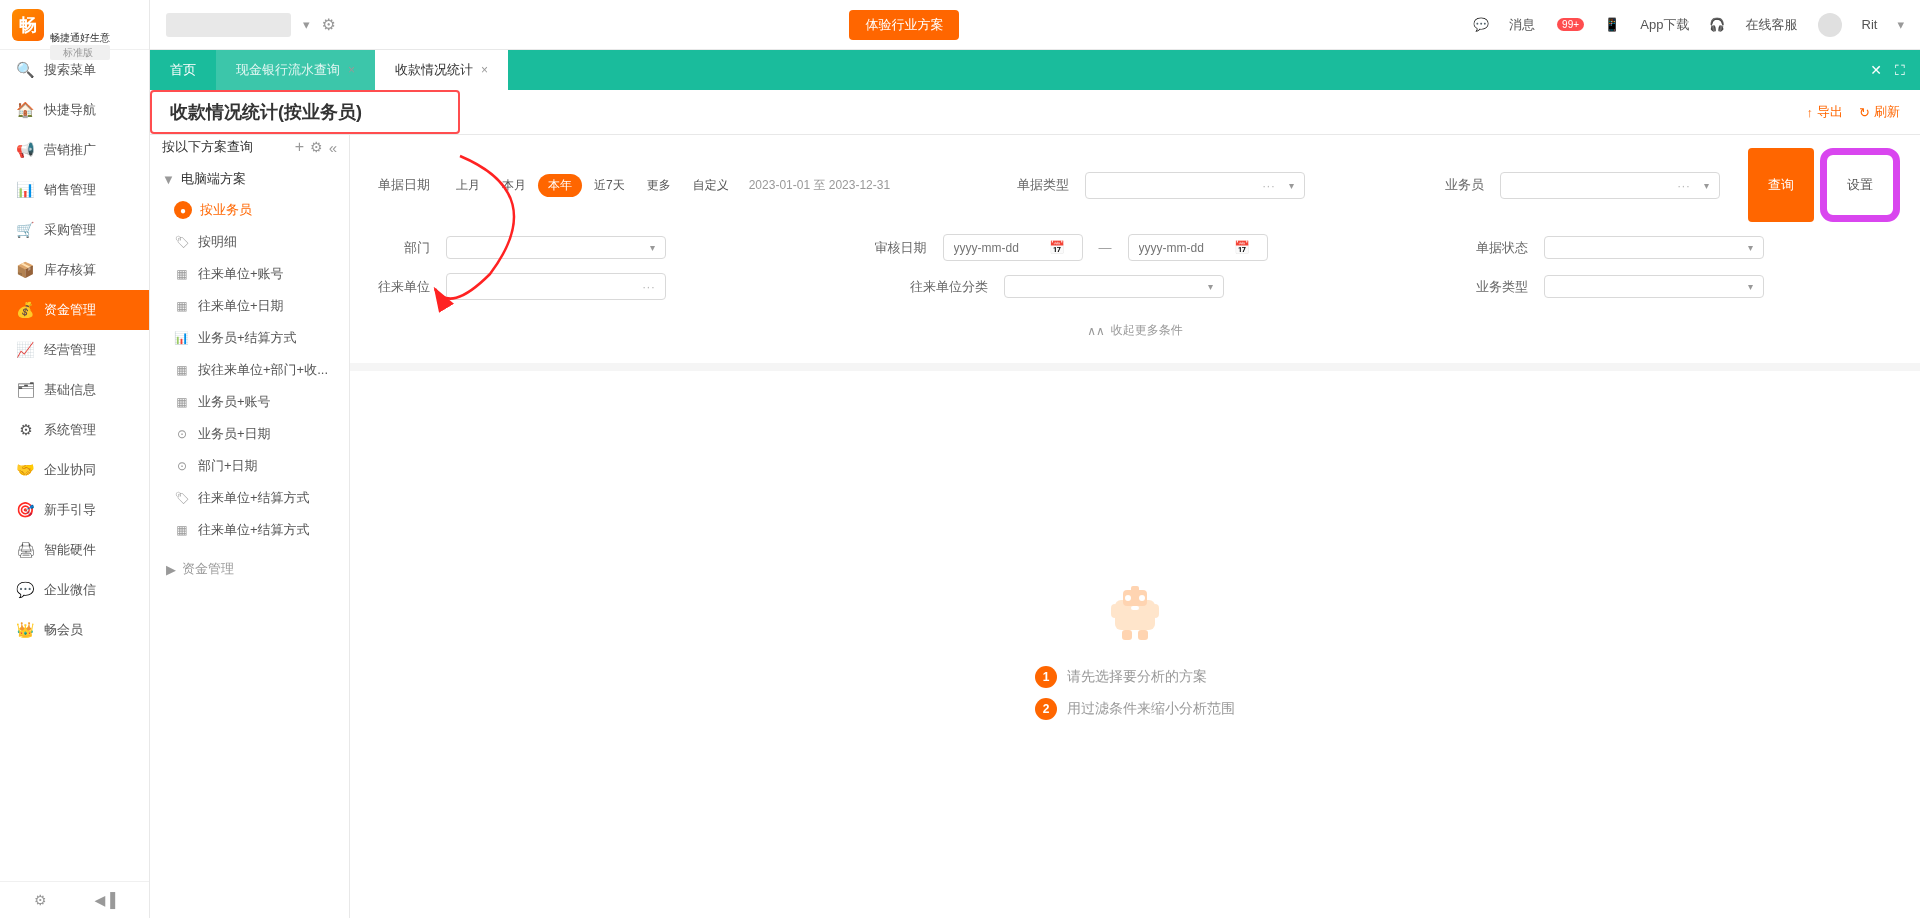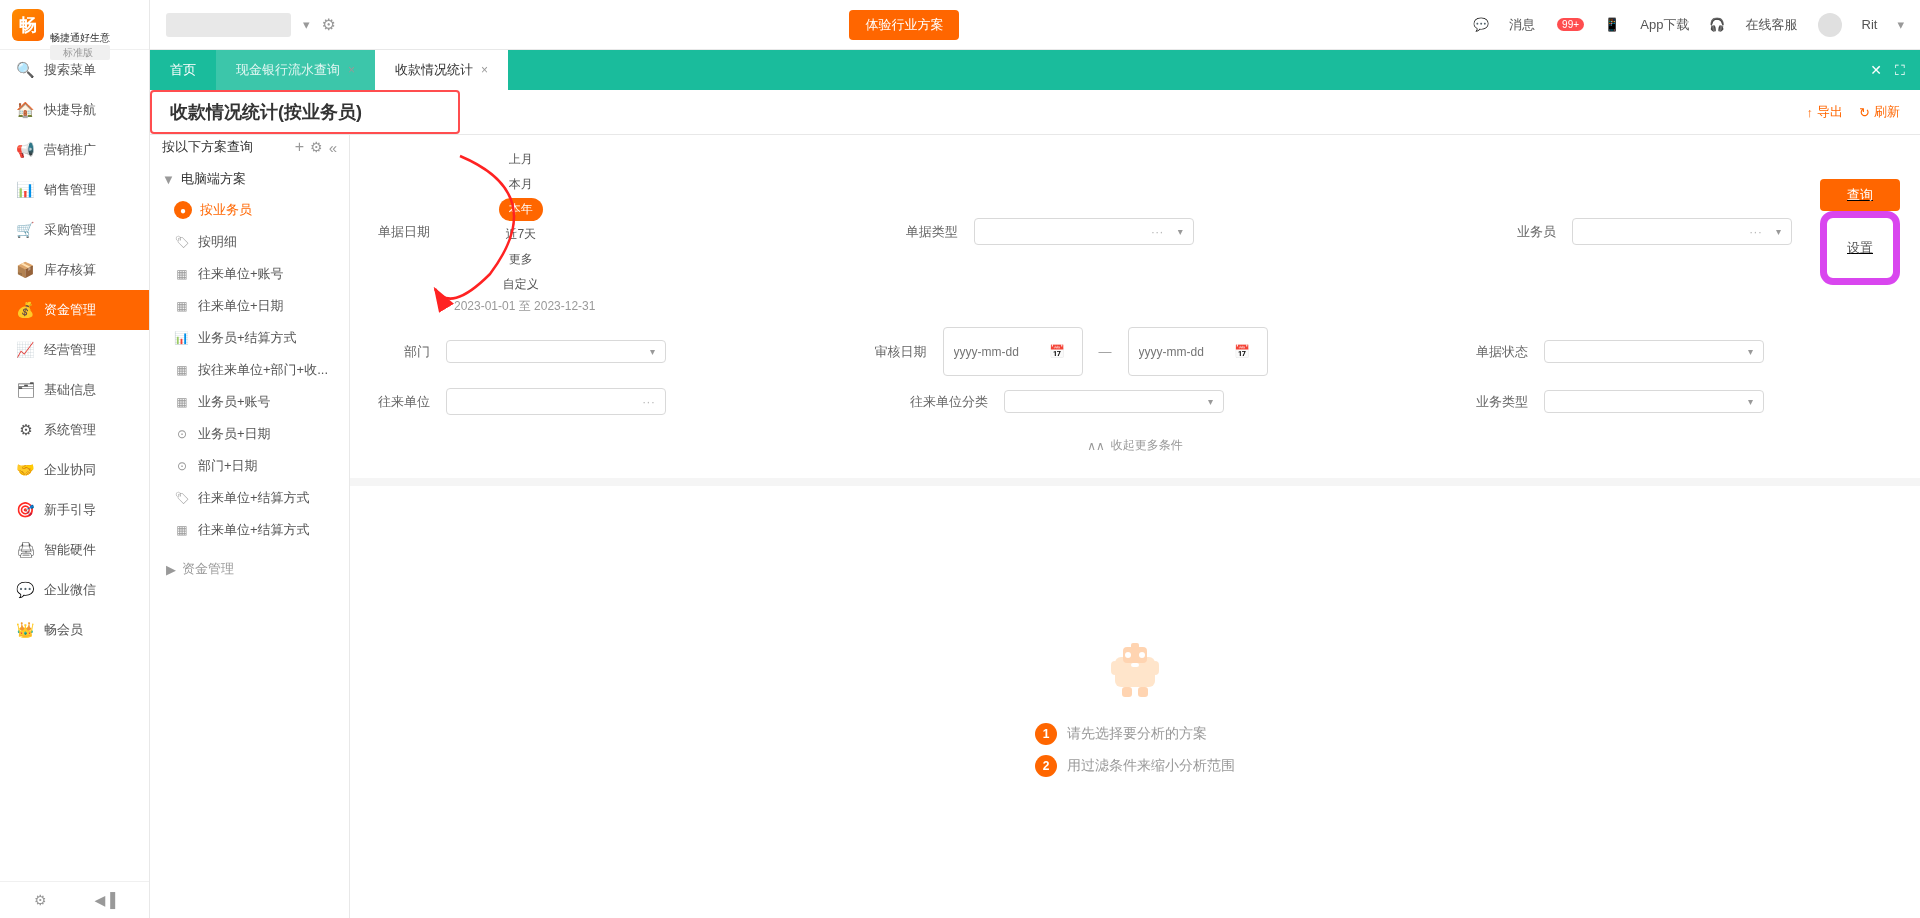--- a/index.html
+++ b/index.html
@@ -57,28 +57,28 @@
     .solution-item .item-icon { width: 16px; height: 16px; margin-right: 8px; display: flex; align-items: center; justify-content: center; font-size: 12px; color: #999; }
     .solution-item.active .item-icon-circle { width: 18px; height: 18px; border-radius: 50%; background: #ff6600; display: flex; align-items: center; justify-content: center; color: white; font-size: 10px; margin-right: 8px; }
     .sub-group-header { display: flex; align-items: center; padding: 6px 12px 6px 16px; font-size: 13px; color: #999; cursor: pointer; }
 
     
     .right-panel { flex: 1; display: flex; flex-direction: column; background: #f5f5f5; overflow: hidden; }
     .filter-area { background: #fff; padding: 14px 20px; margin-bottom: 4px; }
     .filter-row { display: flex; align-items: center; gap: 16px; margin-bottom: 12px; }
     .filter-row:last-child { margin-bottom: 0; }
     .filter-label { color: #666; font-size: 13px; min-width: 60px; text-align: right; }
-    .date-tabs { display: flex; align-items: center; gap: 2px; flex-direction: column; }
+    .date-tabs { display: flex; align-items: center; gap: 2px; }
     .date-tab { padding: 3px 10px; font-size: 12px; color: #555; cursor: pointer; border-radius: 2px; }
     .date-tab.active { background: #ff6600; color: white; border-radius: 12px; }
     .date-range { font-size: 12px; color: #999; margin-left: 8px; }
     .filter-select { display: flex; align-items: center; border: 1px solid #d9d9d9; border-radius: 4px; padding: 5px 10px; background: #fff; color: #555; font-size: 13px; cursor: pointer; min-width: 200px; justify-content: space-between; }
     .filter-select .chevron { color: #999; font-size: 10px; margin-left: 6px; }
     .filter-dash { color: #999; }
-    .date-input-wrap { display: flex; align-items: center; border: 1px solid #d9d9d9; border-radius: 4px; padding: 16px 10px; background: #fff; min-width: 140px; gap: 6px; }
+    .date-input-wrap { display: flex; align-items: center; border: 1px solid #d9d9d9; border-radius: 4px; padding: 5px 10px; background: #fff; min-width: 140px; gap: 6px; }
     .date-input-wrap input { border: none; outline: none; font-size: 12px; color: #999; width: 100px; }
     .cal-icon { color: #bbb; font-size: 13px; }
     .collapse-bar { display: flex; align-items: center; justify-content: center; padding: 10px; background: #fff; cursor: pointer; color: #999; font-size: 12px; gap: 6px; }
     .query-btn { background: #ff6600; color: white; border: none; padding: 7px 20px; border-radius: 4px; cursor: pointer; font-size: 13px; }
     .set-btn { background: #fff; color: #555; border: 7px solid #d946ef; padding: 21px 20px; border-radius: 13px; cursor: pointer; font-size: 13px; }
 
     
     .empty-area { flex: 1; display: flex; flex-direction: column; align-items: center; justify-content: center; background: #fff; margin-top: 4px; }
     .empty-steps { display: flex; flex-direction: column; gap: 10px; }
     .empty-step { display: flex; align-items: center; gap: 10px; color: #999; font-size: 14px; }
@@ -330,21 +330,21 @@
             <div style="flex:1;"></div>
             <span class="filter-label">业务员</span>
             <div class="filter-select" style="min-width:220px;">
               <span></span>
               <span style="display:flex;gap:8px;align-items:center;">
                 <span style="color:#bbb;">···</span>
                 <span class="chevron">▾</span>
               </span>
             </div>
             <div style="margin-left:12px;">
-              <div style="display:flex;flex-direction:column;text-decoration:underline;">
+              <div style="display:flex;gap:6px;">
                 <button class="query-btn">查询</button>
                 <button class="set-btn">设置</button>
               </div>
             </div>
           </div>
 
           <div class="filter-row">
             <span class="filter-label">部门</span>
             <div class="filter-select" style="min-width:220px;">
               <span></span>

